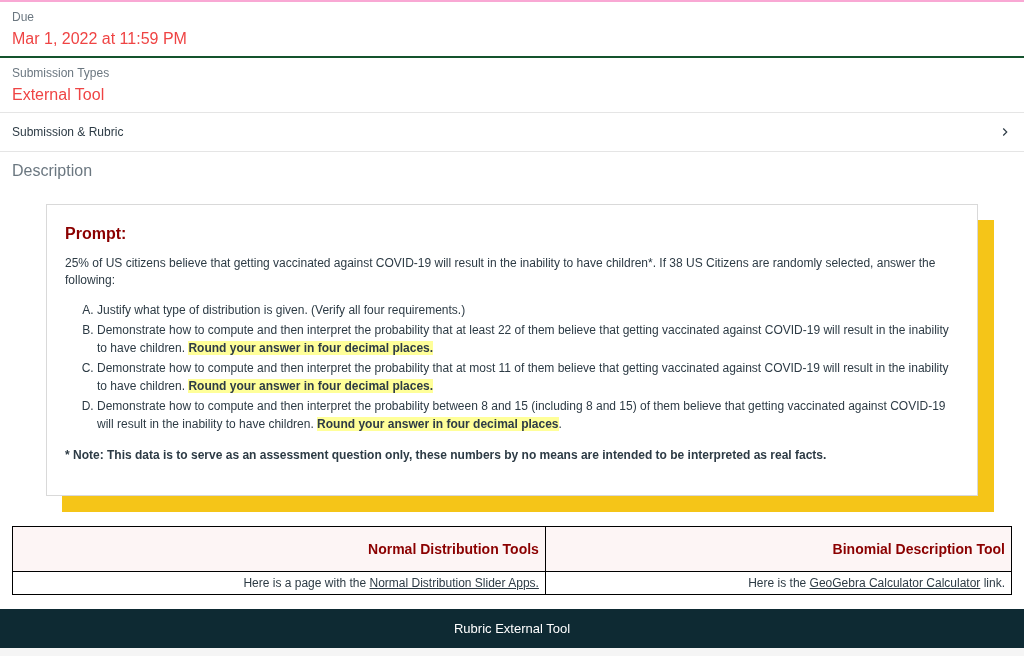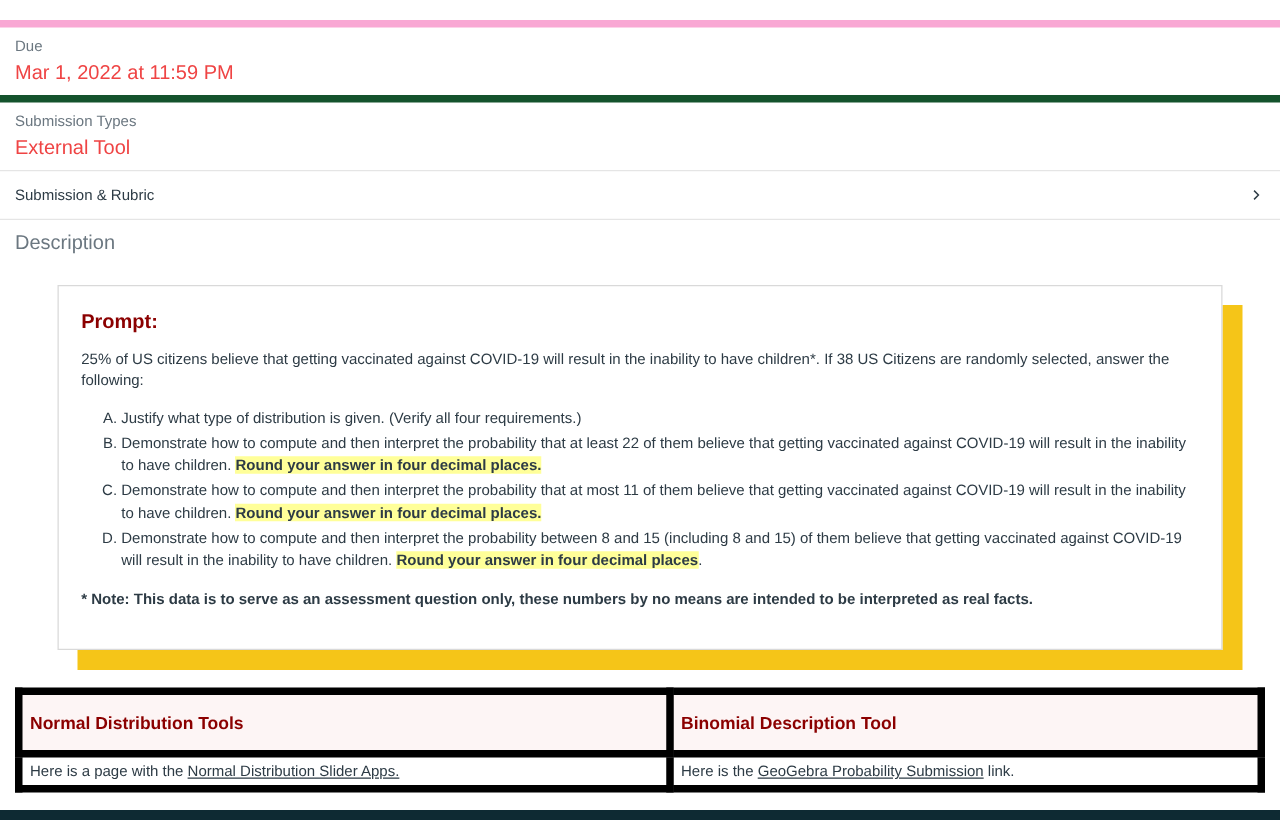--- a/index.html
+++ b/index.html
@@ -5,23 +5,23 @@
     * { box-sizing: border-box; margin: 0; padding: 0; }
     body {
       font-family: -apple-system, BlinkMacSystemFont, "Segoe UI", Helvetica, Arial, sans-serif;
       font-size: 13px;
       color: #2d3b45;
       background: #fff;
       width: 1024px;
     }
     .section {
       padding: 8px 12px;
-      border-top: 6px solid #14532d;
-    }
-    .section:first-child { border-top: 6px solid #f9a8d4; margin-top: 16px; }
+      border-top: 2px solid #14532d;
+    }
+    .section:first-child { border-top: 2px solid #f9a8d4; }
     .section-label {
       font-size: 12px;
       color: #6b7780;
       margin-bottom: 6px;
     }
     .section-value {
       font-size: 16px;
       color: #ef4444;
     }
     .submission-rubric {
@@ -98,22 +98,22 @@
       font-size: 12px;
       font-weight: bold;
       line-height: 1.4;
     }
     .tools-table {
       margin: 30px 12px 14px 12px;
       border-collapse: collapse;
       width: calc(100% - 24px);
     }
     .tools-table th, .tools-table td {
-      border: 6px solid #000000;
-      text-align: left;
+      border: 1px solid #000000;
+      text-align: right;
       vertical-align: middle;
     }
     .tools-table th {
       background: #fdf5f5;
       color: #8b0000;
       font-weight: bold;
       font-size: 14px;
       padding: 14px 6px;
     }
     .tools-table td {
@@ -199,21 +199,21 @@
   <tbody>
       <tr>
     <th>Normal Distribution Tools</th>
     <th>Binomial Description Tool</th>
   </tr>
   <tr>
     <td>
       <span>Here is a page with the </span><span class="link-text">Normal Distribution Slider Apps.</span>
     </td>
     <td>
-      <span>Here is the </span><span class="link-text">GeoGebra Probability Submission</span><span> link.</span>
+      <span>Here is the </span><span class="link-text">GeoGebra Calculator Calculator</span><span> link.</span>
     </td>
   </tr>
 </tbody>
   </table>
 
 <div class="launch-bar">Rubric External Tool</div>
 
 <div class="nav-bar">
   <div class="nav-item">
     <span class="tri-left"></span>

